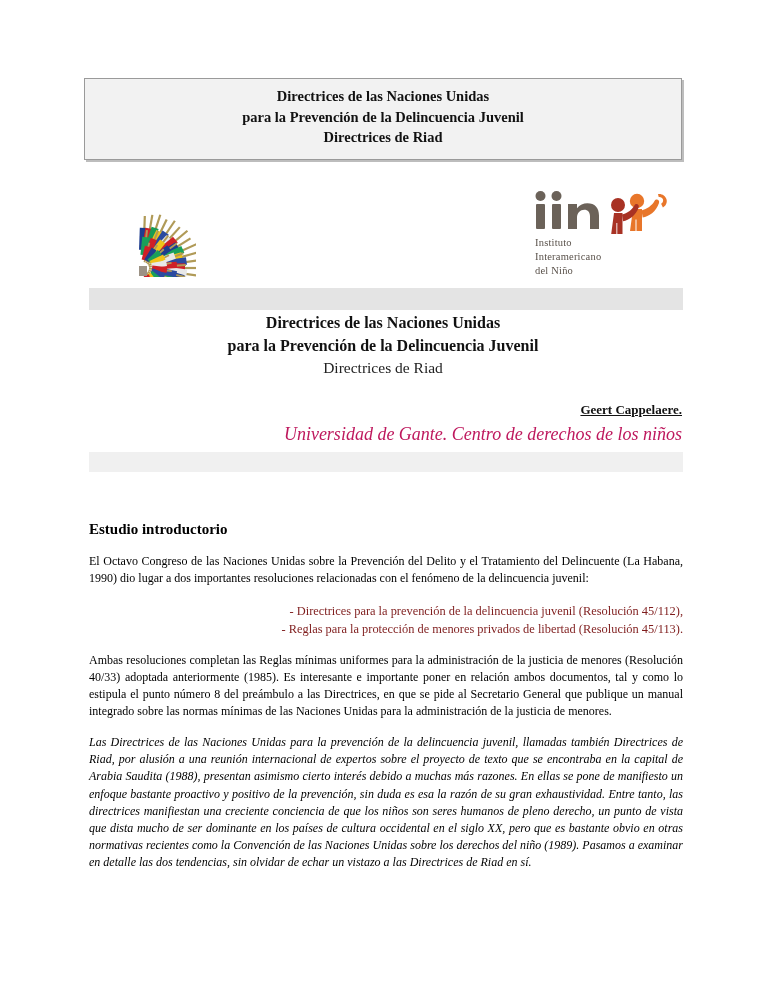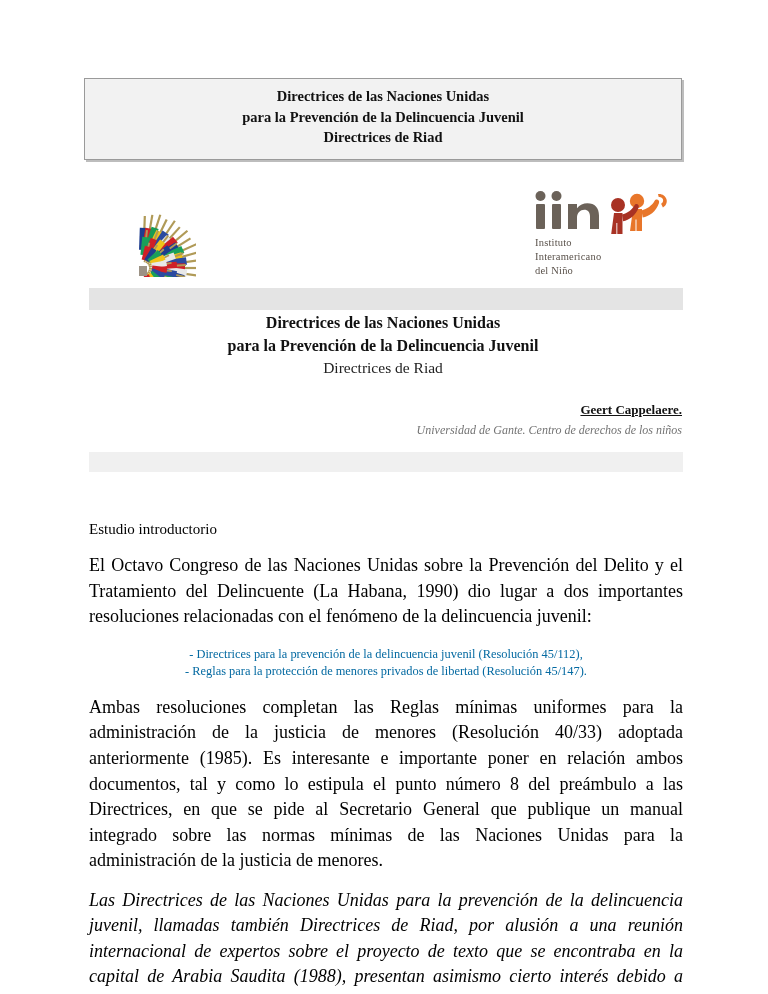--- a/index.html
+++ b/index.html
@@ -132,53 +132,53 @@
   }
   .author-name {
     font-weight: bold;
     font-size: 13px;
     line-height: 1.5;
     color: #111111;
     text-decoration: underline;
   }
   .author-affil {
     font-style: italic;
-    font-size: 12px;
+    font-size: 18px;
     line-height: 1.5;
-    color: #737373;
+    color: #be185d;
     margin-top: 1px;
   }
 
   
   .body-area {
     position: absolute;
     left: 89px;
     top: 521px;
     width: 594px;
   }
   .section-title {
-    font-weight: normal;
+    font-weight: bold;
     font-size: 15px;
     color: #000000;
     margin: 0 0 15px 0;
   }
   p.para {
     margin: 0 0 14px 0;
-    font-size: 18px;
+    font-size: 12px;
     line-height: 1.42;
     text-align: justify;
     color: #000000;
   }
   p.para.last { margin-bottom: 0; font-style: italic; }
   p.list {
     margin: 16px 0 14px 0;
     font-size: 12.4px;
     line-height: 1.42;
-    text-align: center;
-    color: #0369a1;
+    text-align: right;
+    color: #7f1d1d;
   }
   p.list span { display: block; }
 </style>
 </head>
 <body>
 
 <div class="page">
 
   <div class="title-box">
     <div class="title-box-inner">
@@ -442,21 +442,21 @@
 
   <div class="gray-band bottom"></div>
 
   <div class="body-area">
     <h2 class="section-title">Estudio introductorio</h2>
 
     <p class="para">El Octavo Congreso de las Naciones Unidas sobre la Prevención del Delito y el Tratamiento del Delincuente (La Habana, 1990) dio lugar a dos importantes resoluciones relacionadas con el fenómeno de la delincuencia juvenil:</p>
 
     <p class="list">
       <span>- Directrices para la prevención de la delincuencia juvenil (Resolución 45/112),</span>
-      <span>- Reglas para la protección de menores privados de libertad (Resolución 45/147).</span>
+      <span>- Reglas para la protección de menores privados de libertad (Resolución 45/113).</span>
     </p>
 
     <p class="para">Ambas resoluciones completan las Reglas mínimas uniformes para la administración de la justicia de menores (Resolución 40/33) adoptada anteriormente (1985). Es interesante e importante poner en relación ambos documentos, tal y como lo estipula el punto número 8 del preámbulo a las Directrices, en que se pide al Secretario General que publique un manual integrado sobre las normas mínimas de las Naciones Unidas para la administración de la justicia de menores.</p>
 
     <p class="para last">Las Directrices de las Naciones Unidas para la prevención de la delincuencia juvenil, llamadas también Directrices de Riad, por alusión a una reunión internacional de expertos sobre el proyecto de texto que se encontraba en la capital de Arabia Saudita (1988), presentan asimismo cierto interés debido a muchas más razones. En ellas se pone de manifiesto un enfoque bastante proactivo y positivo de la prevención, sin duda es esa la razón de su gran exhaustividad. Entre tanto, las directrices manifiestan una creciente conciencia de que los niños son seres humanos de pleno derecho, un punto de vista que dista mucho de ser dominante en los países de cultura occidental en el siglo XX, pero que es bastante obvio en otras normativas recientes como la Convención de las Naciones Unidas sobre los derechos del niño (1989). Pasamos a examinar en detalle las dos tendencias, sin olvidar de echar un vistazo a las Directrices de Riad en sí.</p>
   </div>
 
 </div>
 
 </body></html>

